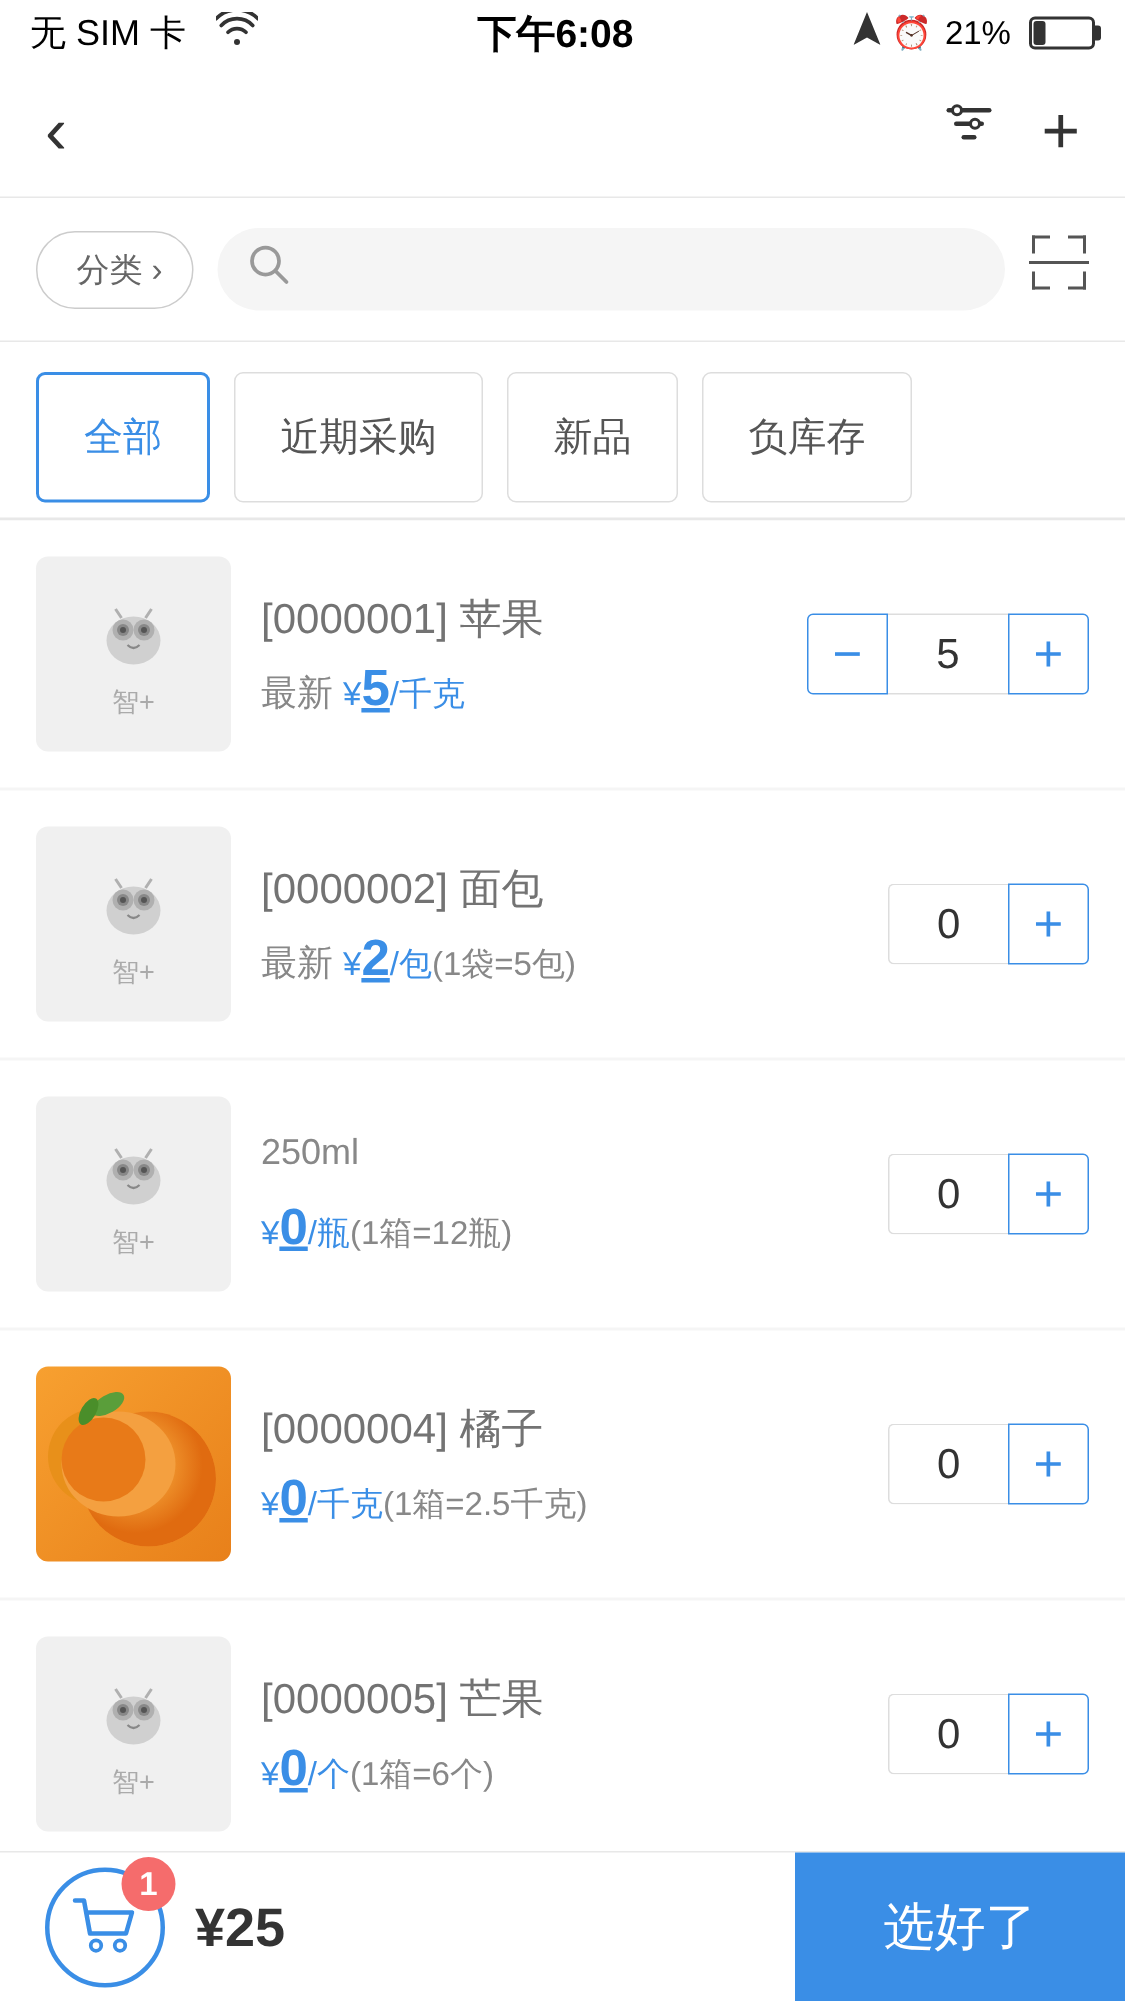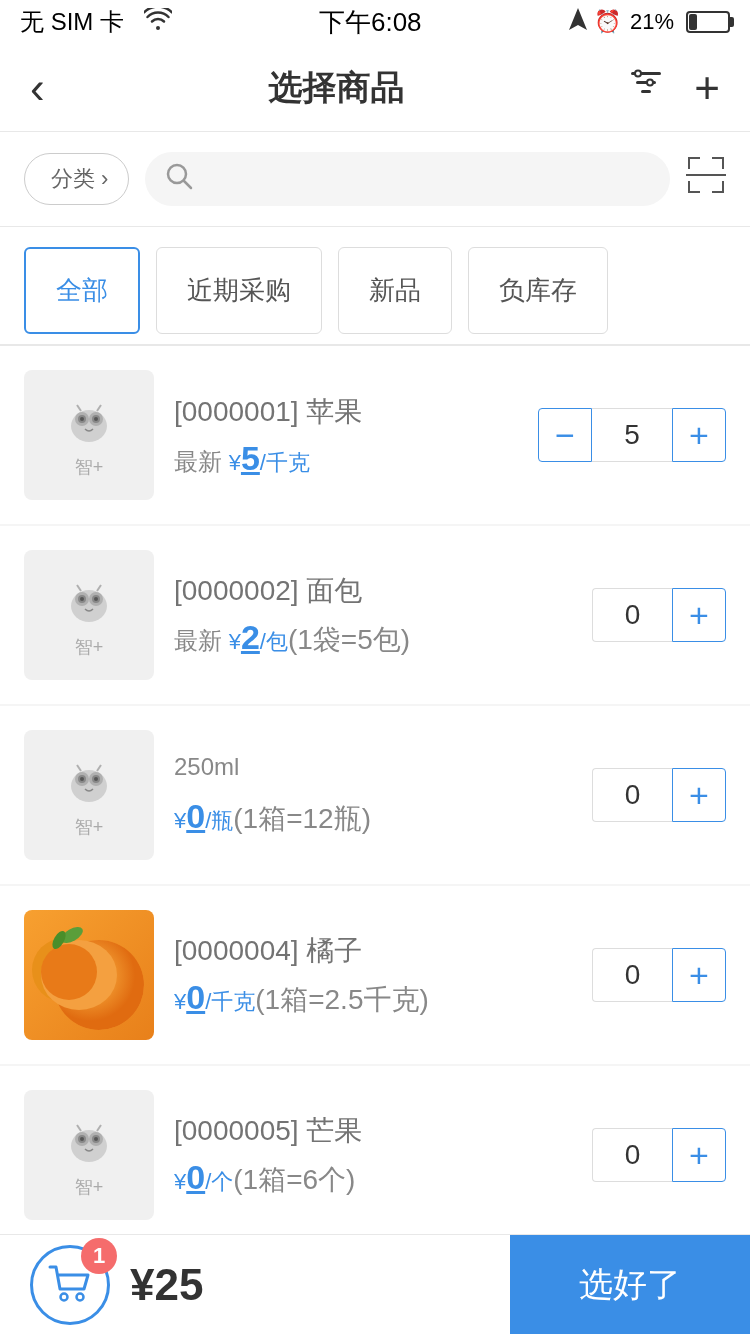--- a/index.html
+++ b/index.html
@@ -18,21 +18,21 @@
       height: 44px;
       background: #fff;
       display: flex;
       align-items: center;
       justify-content: space-between;
       padding: 0 20px;
       font-size: 24px;
       font-weight: 500;
     }
     .status-left { display: flex; align-items: center; gap: 20px; }
-    .status-center { font-size: 26px; font-weight: 400; }
+    .status-center { font-size: 26px; font-weight: 700; }
     .status-right { display: flex; align-items: center; gap: 8px; font-size: 22px; }
     .battery {
       display: inline-block;
       width: 44px;
       height: 22px;
       border: 2px solid #333;
       border-radius: 4px;
       position: relative;
       margin-left: 4px;
     }
@@ -201,21 +201,21 @@
       margin-bottom: 16px;
     }
     .product-price {
       font-size: 24px;
       color: #333;
     }
     .price-label { color: #888; }
     .price-unit { color: #3a8ee6; font-size: 22px; }
     .price-value { color: #3a8ee6; font-size: 34px; font-weight: 600; text-decoration: underline; }
     .price-unit-text { color: #3a8ee6; font-size: 22px; }
-    .price-pack { color: #888; font-size: 28px; }
+    .price-pack { color: #888; font-size: 22px; }
 
     
     .qty-control {
       display: flex;
       align-items: center;
       gap: 0;
       flex-shrink: 0;
     }
     .qty-btn {
       width: 54px;
@@ -295,26 +295,26 @@
       border-radius: 50%;
       width: 36px;
       height: 36px;
       font-size: 22px;
       display: flex;
       align-items: center;
       justify-content: center;
       font-weight: 600;
     }
     .cart-total {
-      font-size: 44px;
+      font-size: 36px;
       font-weight: 600;
       color: #333;
     }
     .confirm-btn {
-      width: 240px;
+      width: 220px;
       height: 100px;
       background: #3a8ee6;
       color: #fff;
       font-size: 34px;
       font-weight: 500;
       display: flex;
       align-items: center;
       justify-content: center;
       cursor: pointer;
       flex-shrink: 0;
@@ -345,21 +345,20 @@
     <span>⏰</span>
     <span>21%</span>
     <span class="battery">
       <span class="battery-fill"></span>
     </span>
   </div>
 </div>
 
 <div class="nav-bar">
   <span class="nav-back" style="font-size:44px; font-weight:300;">‹</span>
-  <span class="nav-title">选择商品</span>
   <div class="nav-actions">
     <span class="nav-filter-icon">
       <svg width="36" height="36" viewBox="0 0 36 36">
         <rect x="3" y="7" width="30" height="3" rx="1.5" fill="#333"></rect>
         <rect x="8" y="16" width="20" height="3" rx="1.5" fill="#333"></rect>
         <rect x="13" y="25" width="10" height="3" rx="1.5" fill="#333"></rect>
         <circle cx="10" cy="8.5" r="3" fill="#fff" stroke="#333" stroke-width="2"></circle>
         <circle cx="22" cy="17.5" r="3" fill="#fff" stroke="#333" stroke-width="2"></circle>
       </svg>
     </span>

